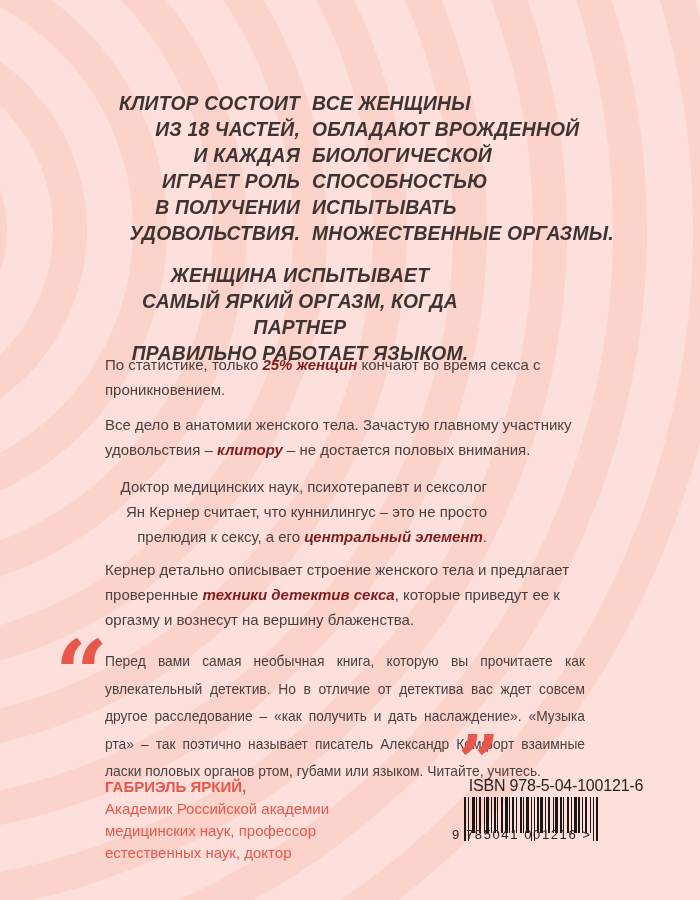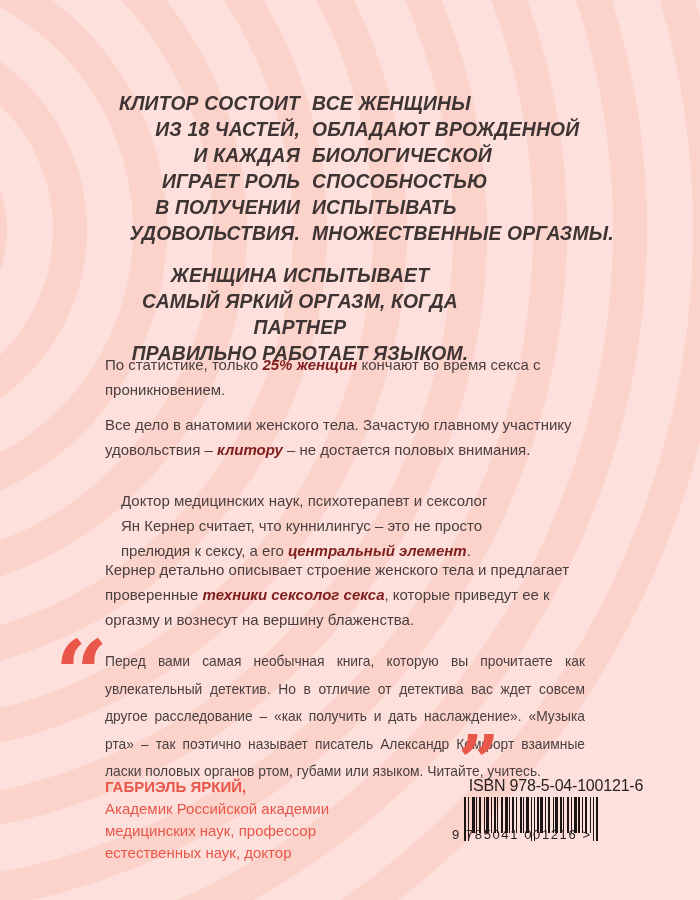--- a/index.html
+++ b/index.html
@@ -71,26 +71,26 @@
   </div>
 
   <p class="body" style="top:340px; margin:0; width:460px;">
     <span>По статистике, только </span><span class="accent">25% женщин</span><span> кончают во время секса с проникновением.</span>
   </p>
 
   <p class="body" style="top:400px; margin:0; width:475px;">
     <span>Все дело в анатомии женского тела. Зачастую главному участнику удовольствия – </span><span class="accent">клитору</span><span> – не достается половых внимания.</span>
   </p>
 
-  <p class="body" style="top:460px; margin:16px; width:380px;">
+  <p class="body" style="top:460px; margin:2px; width:380px;text-align:right;">
     <span>Доктор медицинских наук, психотерапевт и сексолог Ян Кернер считает, что куннилингус – это не просто прелюдия к сексу, а его </span><span class="accent">центральный элемент</span><span>.</span>
   </p>
 
   <p class="body" style="top:545px; margin:0; width:480px;">
-    <span>Кернер детально описывает строение женского тела и предлагает проверенные </span><span class="accent">техники сексолог секса</span><span>, которые приведут ее к оргазму и вознесут на вершину блаженства.</span>
+    <span>Кернер детально описывает строение женского тела и предлагает проверенные </span><span class="accent">техники детектив секса</span><span>, которые приведут ее к оргазму и вознесут на вершину блаженства.</span>
   </p>
 
   <div class="qmark-open">“</div>
   <p class="quote" style="margin:0;">Перед вами самая необычная книга, которую вы прочитаете как увлекательный детектив. Но в отличие от детектива вас ждет совсем другое расследование – «как получить и дать наслаждение». «Музыка  рта» – так поэтично называет писатель Александр Комфорт взаимные ласки половых органов ртом, губами или языком. Читайте, учитесь.</p>
   <div class="qmark-close">”</div>
 
   <div class="author">
     <div class="name">ГАБРИЭЛЬ ЯРКИЙ,</div>
     <div>Академик Российской академии</div>
     <div>медицинских наук, профессор</div>

